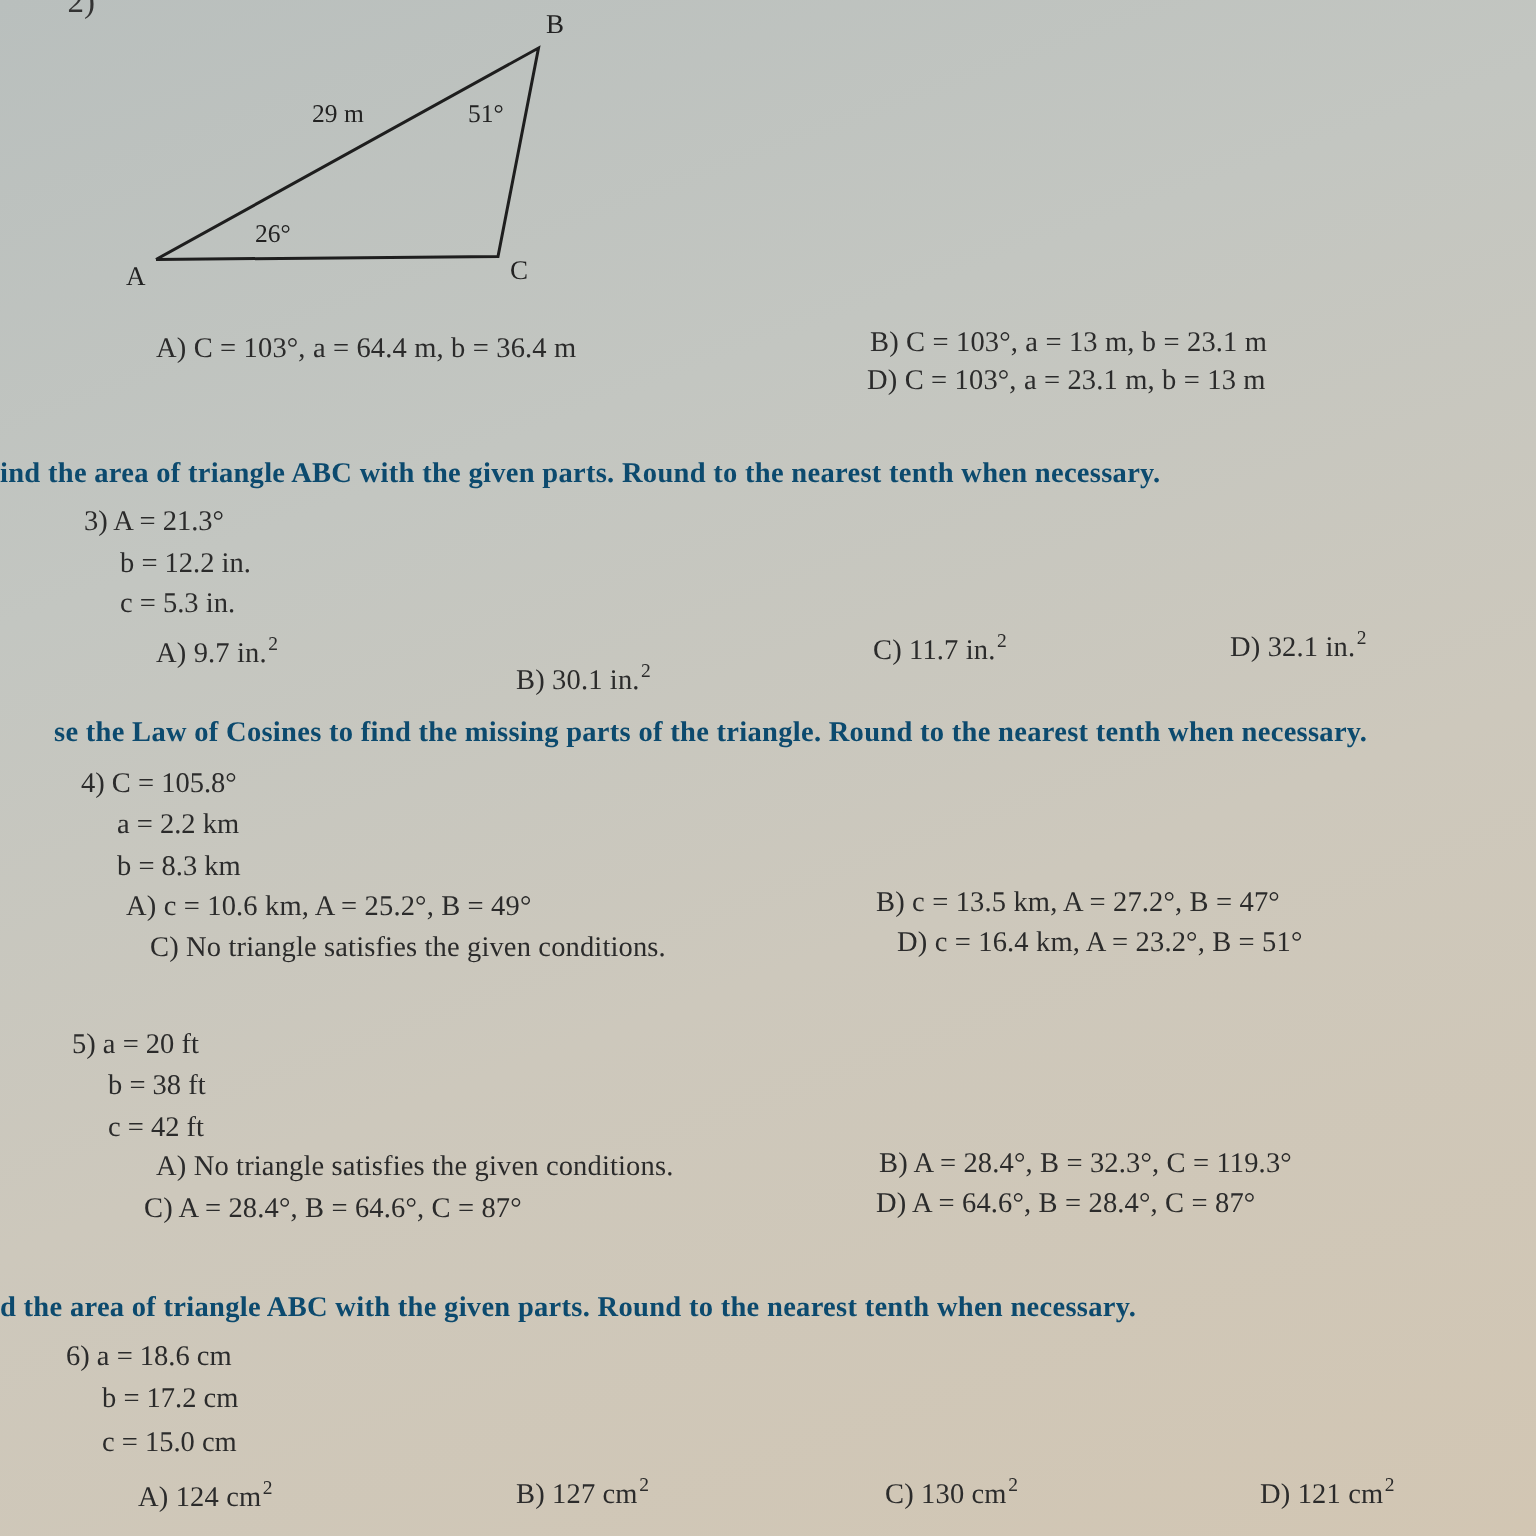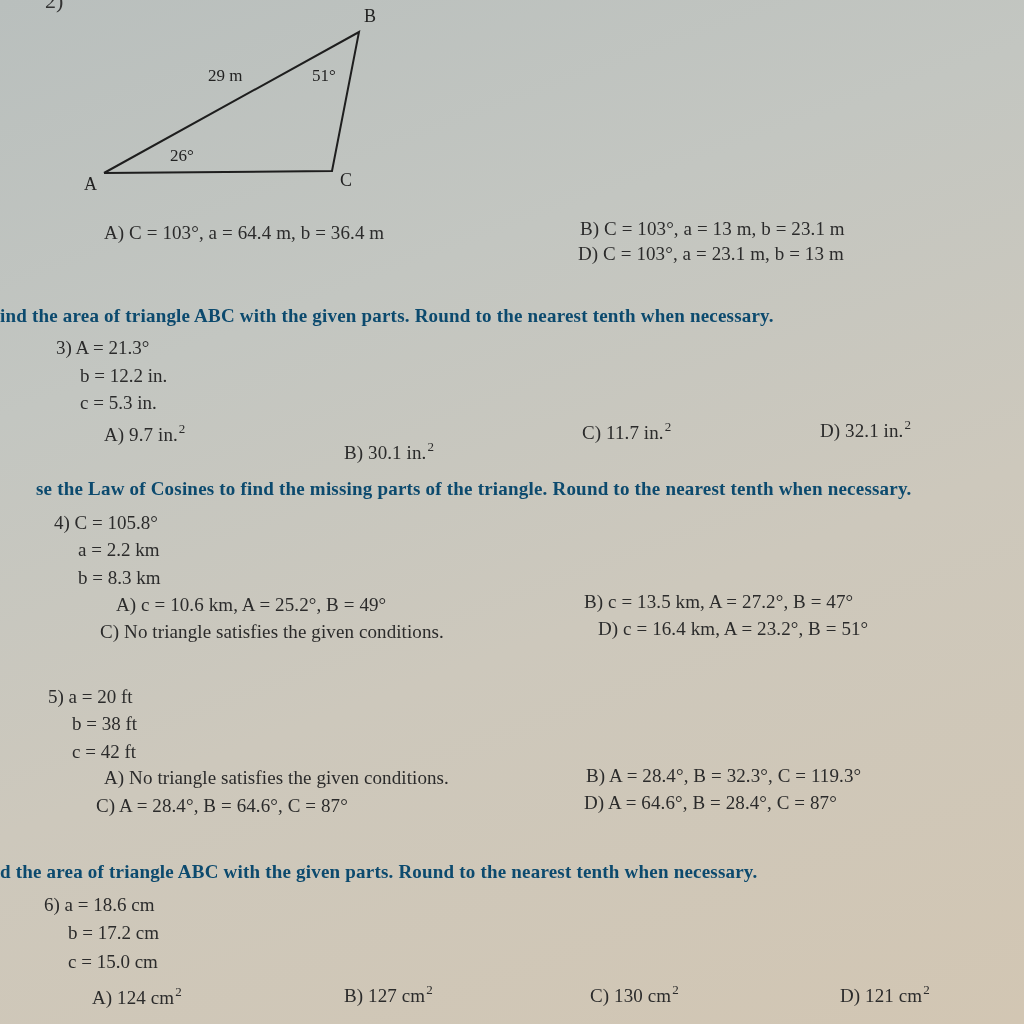--- a/index.html
+++ b/index.html
@@ -85,21 +85,21 @@
   </div>
 
   <div class="abs instr" style="left:0px; top:478px;padding-left:36px;">se the Law of Cosines to find the missing parts of the triangle. Round to the nearest tenth when necessary.</div>
 
   <div class="abs given" style="left:54px; top:512px;">
     <span>4)</span> <span>C = 105.8°</span>
   </div>
   <div class="abs given" style="left:78px; top:539px;">a = 2.2 km</div>
   <div class="abs given" style="left:78px; top:567px;">b = 8.3 km</div>
 
-  <div class="abs opt" style="left:116px; top:594px;">
+  <div class="abs opt" style="left:84px; top:594px;">
     <span>A)</span> <span>c = 10.6 km, A = 25.2°, B = 49°</span>
   </div>
   <div class="abs opt" style="left:100px; top:621px;">
     <span>C)</span> <span>No triangle satisfies the given conditions.</span>
   </div>
   <div class="abs opt" style="left:584px; top:591px;">
     <span>B)</span> <span>c = 13.5 km, A = 27.2°, B = 47°</span>
   </div>
   <div class="abs opt" style="left:582px; top:618px;margin-left:16px;">
     <span>D)</span> <span>c = 16.4 km, A = 23.2°, B = 51°</span>

